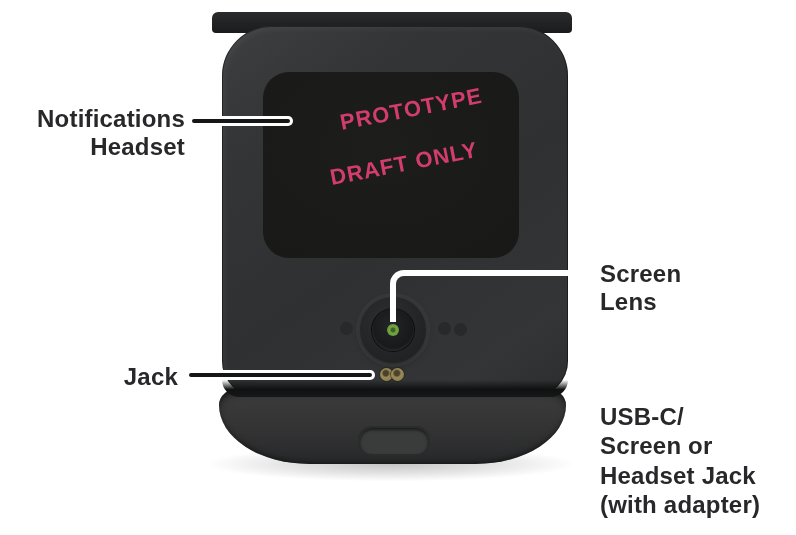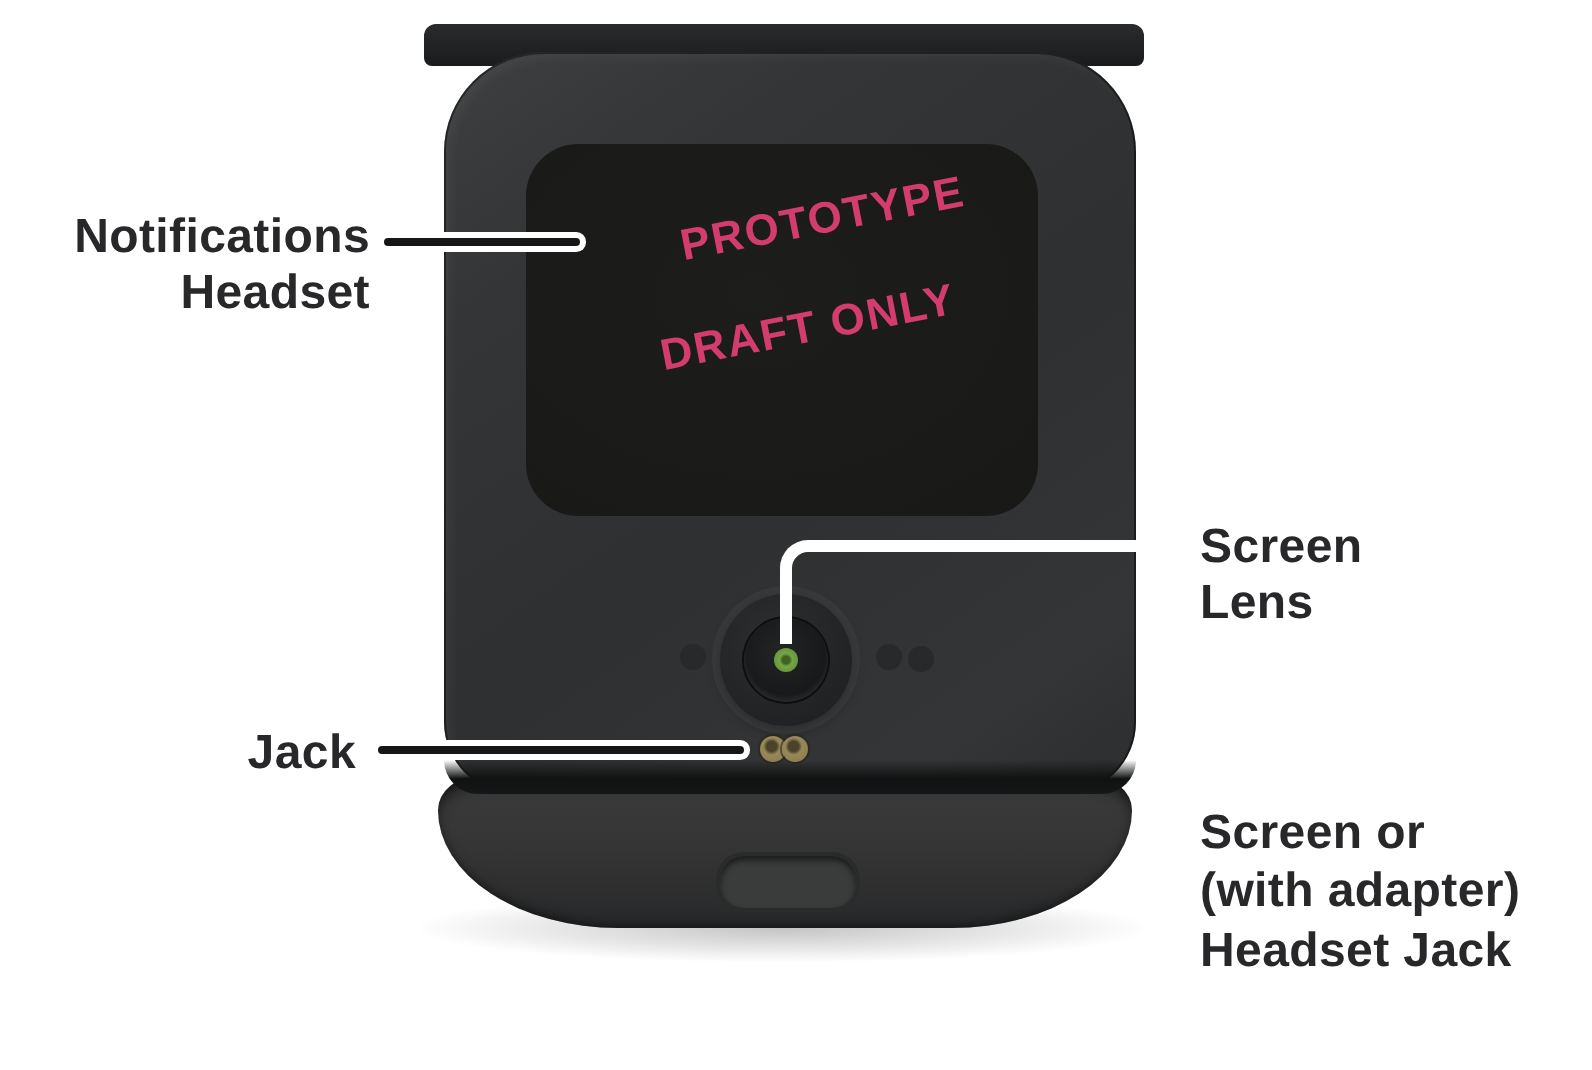--- a/index.html
+++ b/index.html
@@ -123,18 +123,19 @@
   <div class="label" style="left:600px; top:260px;">
     <div>Screen</div>
     <div>Lens</div>
   </div>
 
   <div class="label right" style="right:618px; top:363px;">
     <div>Jack</div>
   </div>
 
   <div class="label usb" style="left:600px; top:402px;">
+    <div>USB-C/</div>
     <div>Screen or</div>
+    <div>Headset Jack</div>
     <div>(with adapter)</div>
-    <div>Headset Jack</div>
   </div>
 
 </div>
 
 </body></html>

